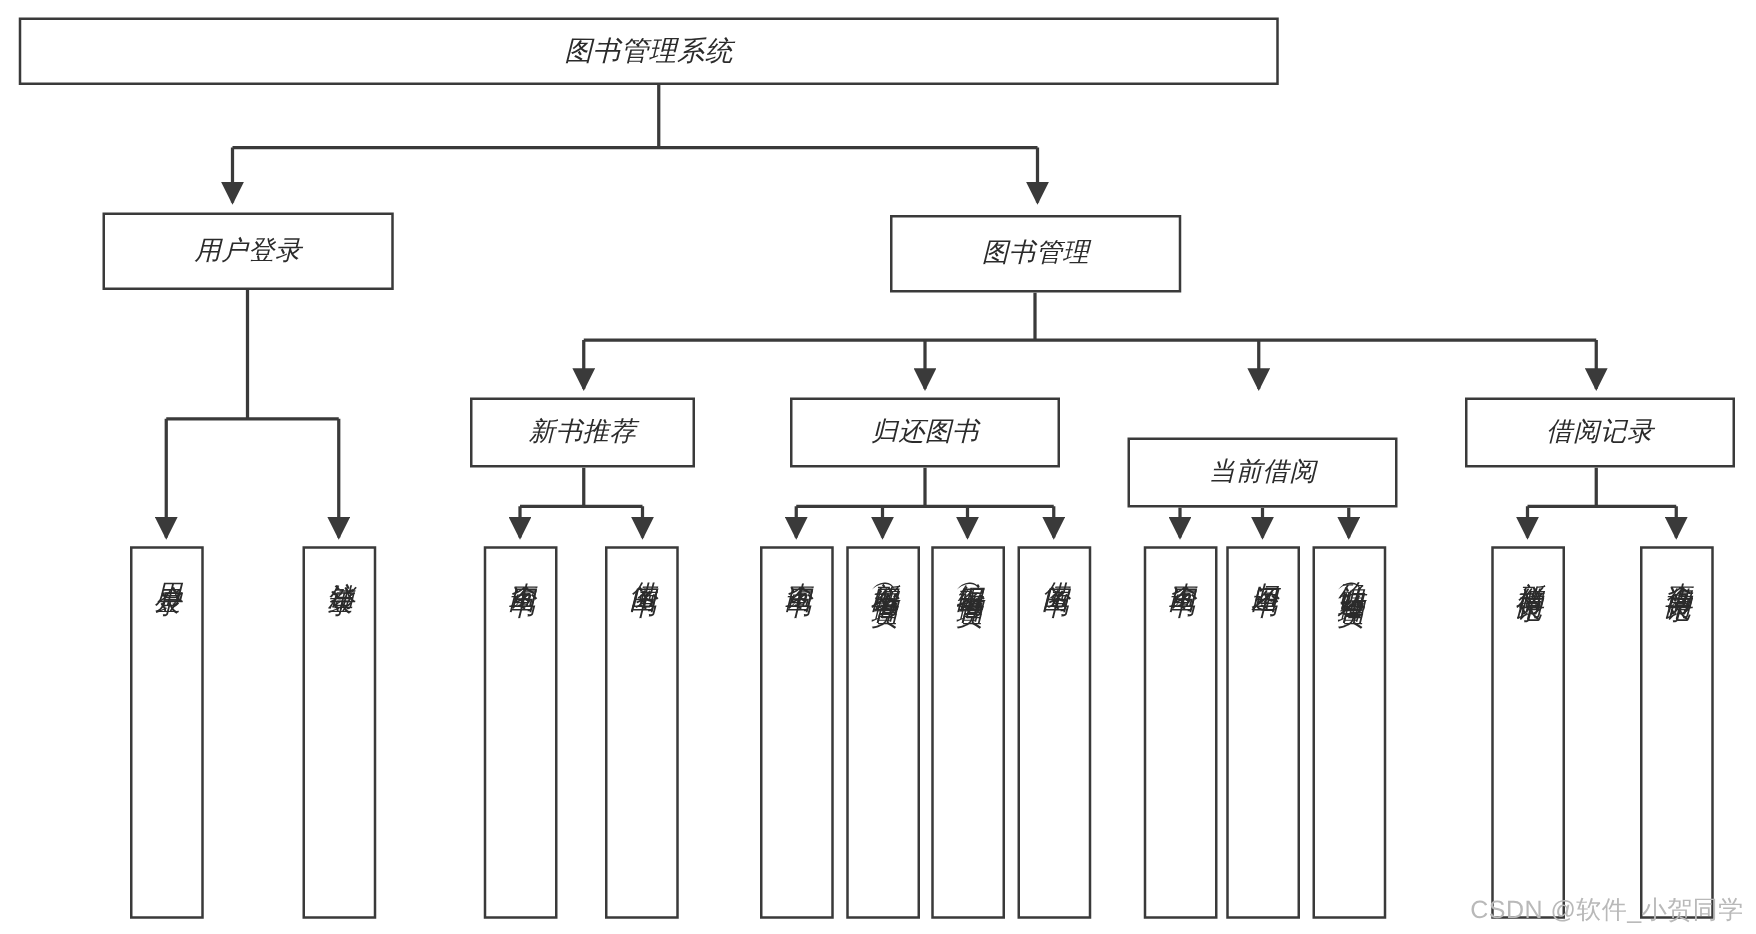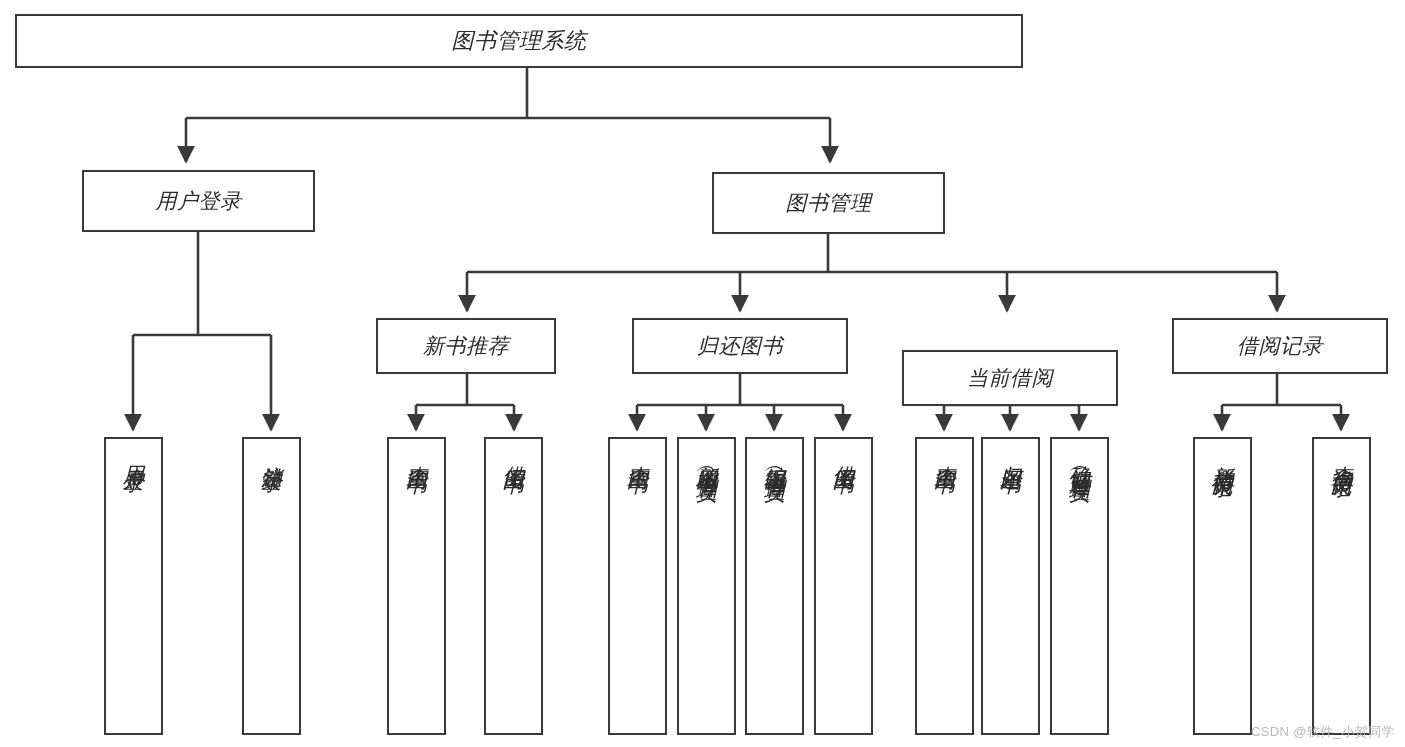--- a/index.html
+++ b/index.html
@@ -54,21 +54,21 @@
     line-height: 1.02;
     letter-spacing: 2.5px;
     white-space: normal;
     max-height: 280px;
   }
   .node.root .node-label { font-size: 22px; }
   .watermark {
     position: absolute;
     right: 10px;
     bottom: 6px;
-    font-size: 13px;
+    font-size: 20px;
     color: #b9b9b9;
     letter-spacing: 0.4px;
     white-space: nowrap;
   }
 </style>
 </head>
 <body>
 
 <div id="stage">
 

